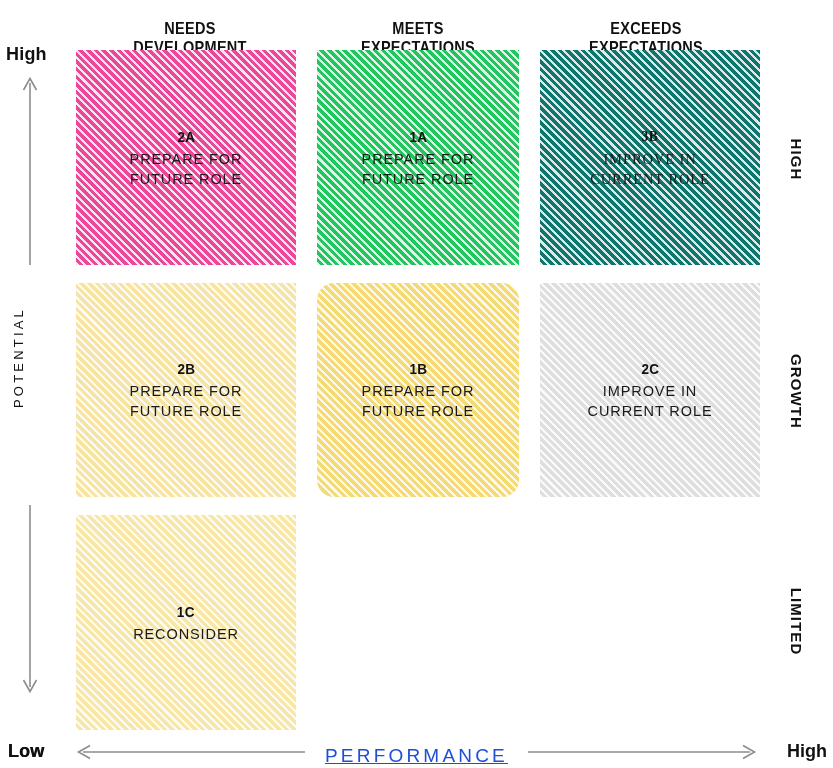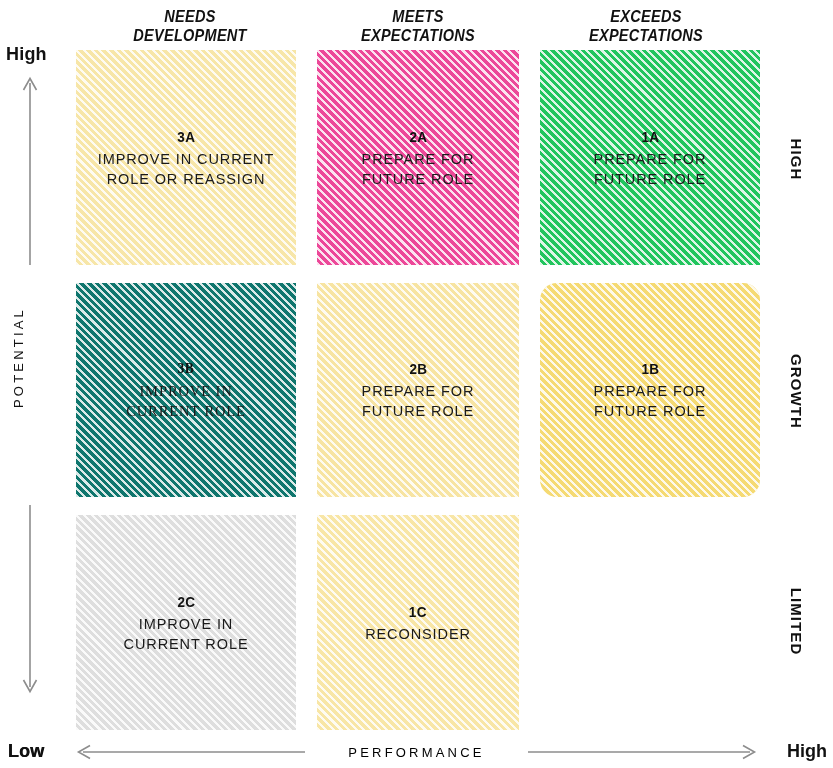--- a/index.html
+++ b/index.html
@@ -13,25 +13,24 @@
     position: relative;
     font-family: "Liberation Sans", "DejaVu Sans", sans-serif;
     color: #1a1a1a;
     overflow: hidden;
   }
 
   
   .col-headers {
     position: absolute;
     left: 76px;
-    top: 4px;
+    top: 16px;
     width: 684px;
     height: 44px;
     display: flex;
-    font-style: italic;
   }
   .col-header {
     flex: 1 1 0;
     text-align: center;
     font-weight: bold;
     font-size: 16.5px;
     line-height: 19px;
     letter-spacing: 0.3px;
     padding-top: 3px;
     transform: scaleX(0.88);
@@ -187,23 +186,24 @@
     font-weight: bold;
     font-size: 18px;
     color: #111111;
   }
   .axis-bottom .axis-title {
     position: absolute;
     left: 0;
     right: 0;
     top: 10px;
     text-align: center;
-    font-size: 13px;
+    font-size: 19px;
     letter-spacing: 3.2px;
-    color: #000000;
+    color: #1d4ed8;
+    text-decoration: underline;
   }
   .axis-bottom .h-arrow-left {
     position: absolute;
     left: 75px;
     top: 8px;
     width: 230px;
     height: 18px;
   }
   .axis-bottom .h-arrow-right {
     position: absolute;
@@ -228,28 +228,20 @@
     <span class="l2">EXPECTATIONS</span>
   </div>
   <div class="col-header">
     <span>EXCEEDS</span>
     <span class="l2">EXPECTATIONS</span>
   </div>
 </div>
 
 <div class="grid">
 
-  <div class="cell" style="background: rgb(247, 230, 168);">
-    <div class="hatch" style="background-image: repeating-linear-gradient(45deg, rgba(255, 255, 255, 0.85) 0px, rgba(255, 255, 255, 0.85) 2.2px, rgba(255, 255, 255, 0) 2.2px, rgba(255, 255, 255, 0) 5.4px);"></div>
-    <div class="cell-inner">
-      <div class="cell-code">3A</div>
-      <div class="cell-label">IMPROVE IN CURRENT
-ROLE OR REASSIGN</div>
-    </div>
-  </div>
 
   <div class="cell" style="background: #ec4899;">
     <div class="hatch" style="background-image: repeating-linear-gradient(45deg, rgba(255, 255, 255, 0.85) 0px, rgba(255, 255, 255, 0.85) 2.2px, rgba(255, 255, 255, 0) 2.2px, rgba(255, 255, 255, 0) 5.4px);"></div>
     <div class="cell-inner">
       <div class="cell-code">2A</div>
       <div class="cell-label">PREPARE FOR
 FUTURE ROLE</div>
     </div>
   </div>
 

